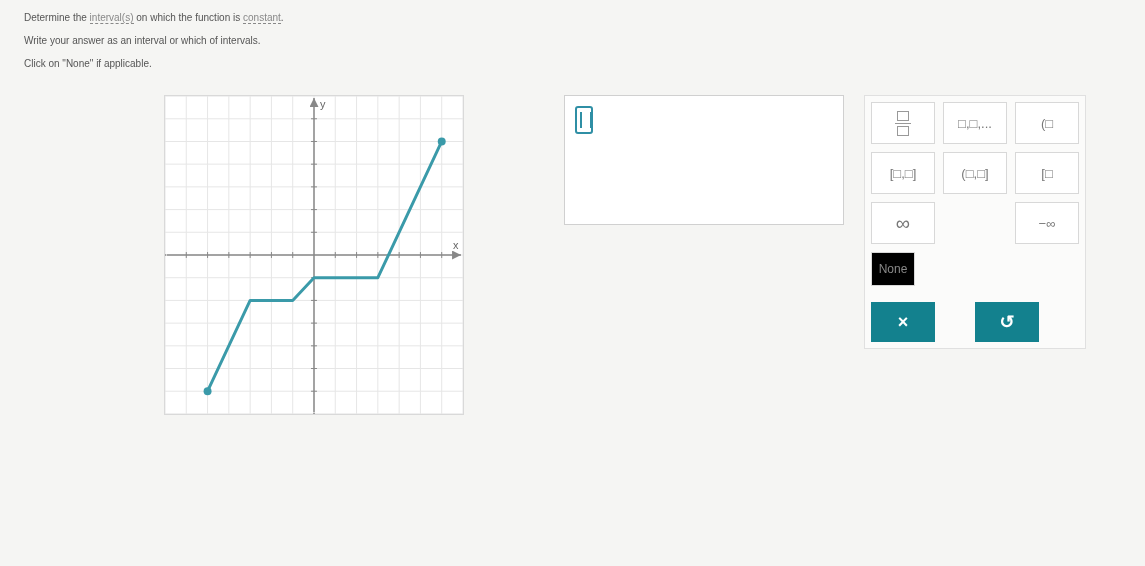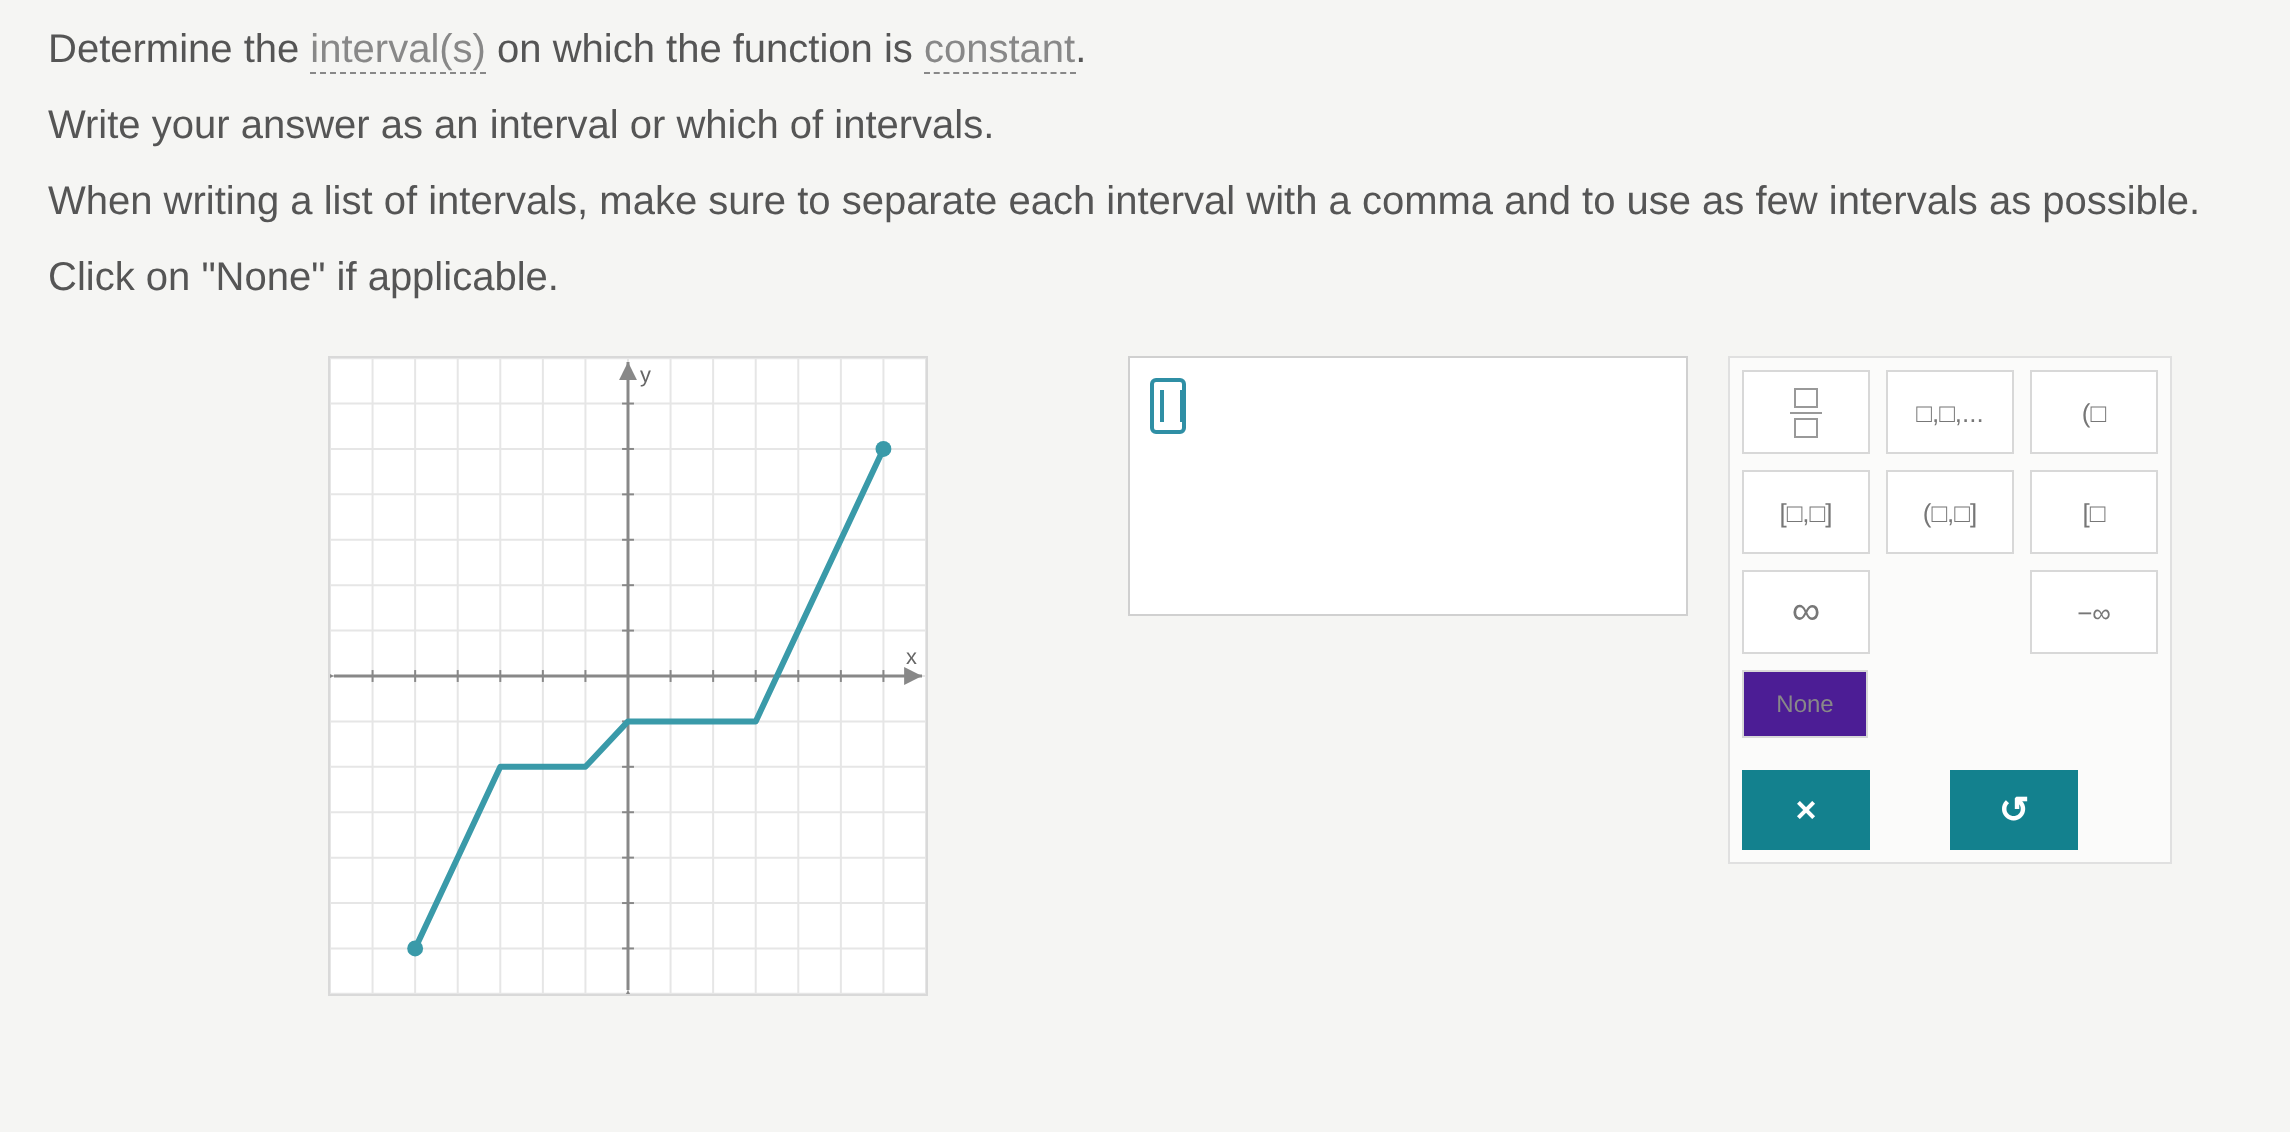--- a/index.html
+++ b/index.html
@@ -1,46 +1,45 @@
 <!DOCTYPE html>
 <html><head>
 <meta charset="utf-8">
 <style>
 *{box-sizing:border-box;margin:0;padding:0}
 body{width:1145px;height:566px;background:#f5f5f3;font-family:Arial,Helvetica,sans-serif;color:#555;padding:10px 24px;overflow:hidden}
-.instructions{font-size:20px;line-height:1.5;margin-bottom:24px}
+.instructions{font-size:10px;line-height:1.5;margin-bottom:24px}
 .instructions p{margin-bottom:8px}
 .dotted{border-bottom:1px dashed #888;color:#888}
 .content{display:flex;gap:40px;align-items:flex-start;margin-top:18px;padding-left:140px}
 .graph-panel{width:300px;height:320px;background:#fff;border:1px solid #d9d9d9;position:relative;flex-shrink:0}
 .graph-svg{width:100%;height:100%}
 .answer-area{display:flex;gap:20px;align-items:flex-start;margin-left:60px}
 .answer-box{width:280px;height:130px;background:#fff;border:1px solid #d0d0d0;padding:10px;display:flex;align-items:flex-start}
 .cursor-icon{width:18px;height:28px;border:2px solid #2f8fa5;border-radius:3px;background:#fff;position:relative}
 .cursor-icon::after{content:"";position:absolute;left:3px;top:4px;width:8px;height:16px;border-left:2px solid #2f8fa5;border-right:2px solid #2f8fa5}
 .toolbox{background:#fbfbfa;border:1px solid #e0e0e0;padding:6px;display:flex;flex-direction:column;gap:8px}
 .tb-row{display:flex;gap:8px}
 .tb-btn{width:64px;height:42px;background:#fff;border:1px solid #d8d8d8;display:flex;align-items:center;justify-content:center;font-size:14px;color:#777;cursor:pointer}
 .tb-btn.small{font-size:13px}
-.tb-none{width:63px;height:34px;background:#4c1d95;border:1px solid #d8d8d8;display:flex;align-items:center;justify-content:center;font-size:12px;color:#888;cursor:pointer}
+.tb-none{width:44px;height:34px;background:#000000;border:1px solid #d8d8d8;display:flex;align-items:center;justify-content:center;font-size:12px;color:#888;cursor:pointer}
 .action-row{display:flex;gap:40px;margin-top:8px}
 .action-btn{width:64px;height:40px;background:#13818e;color:#fff;display:flex;align-items:center;justify-content:center;font-size:18px;font-weight:bold;cursor:pointer}
 .frac-icon{display:flex;flex-direction:column;align-items:center;line-height:1;font-size:11px}
 .frac-icon span{border:1px solid #999;width:12px;height:10px}
 .frac-icon .bar{width:16px;height:1px;background:#999;margin:2px 0}
 </style>
 </head>
 <body>
 
 <div class="instructions">
   <p>
     <span>Determine the </span><span class="dotted">interval(s)</span><span> on which the function is </span><span class="dotted">constant</span><span>.</span>
   </p>
   <p>Write your answer as an interval or which of intervals.</p>
-  <p>When writing a list of intervals, make sure to separate each interval with a comma and to use as few intervals as possible.</p>
   <p style="margin-top:8px">Click on "None" if applicable.</p>
 </div>
 
 <div class="content">
   <div class="graph-panel">
     <svg class="graph-svg" viewBox="0 0 300 320">
       <g id="grid">
           <line x1="0" x2="0" y1="0" y2="320" stroke="#e6e6e6" stroke-width="1"></line>
           <line x1="21.428571428571427" x2="21.428571428571427" y1="0" y2="320" stroke="#e6e6e6" stroke-width="1"></line>
           <line x1="42.857142857142854" x2="42.857142857142854" y1="0" y2="320" stroke="#e6e6e6" stroke-width="1"></line>

